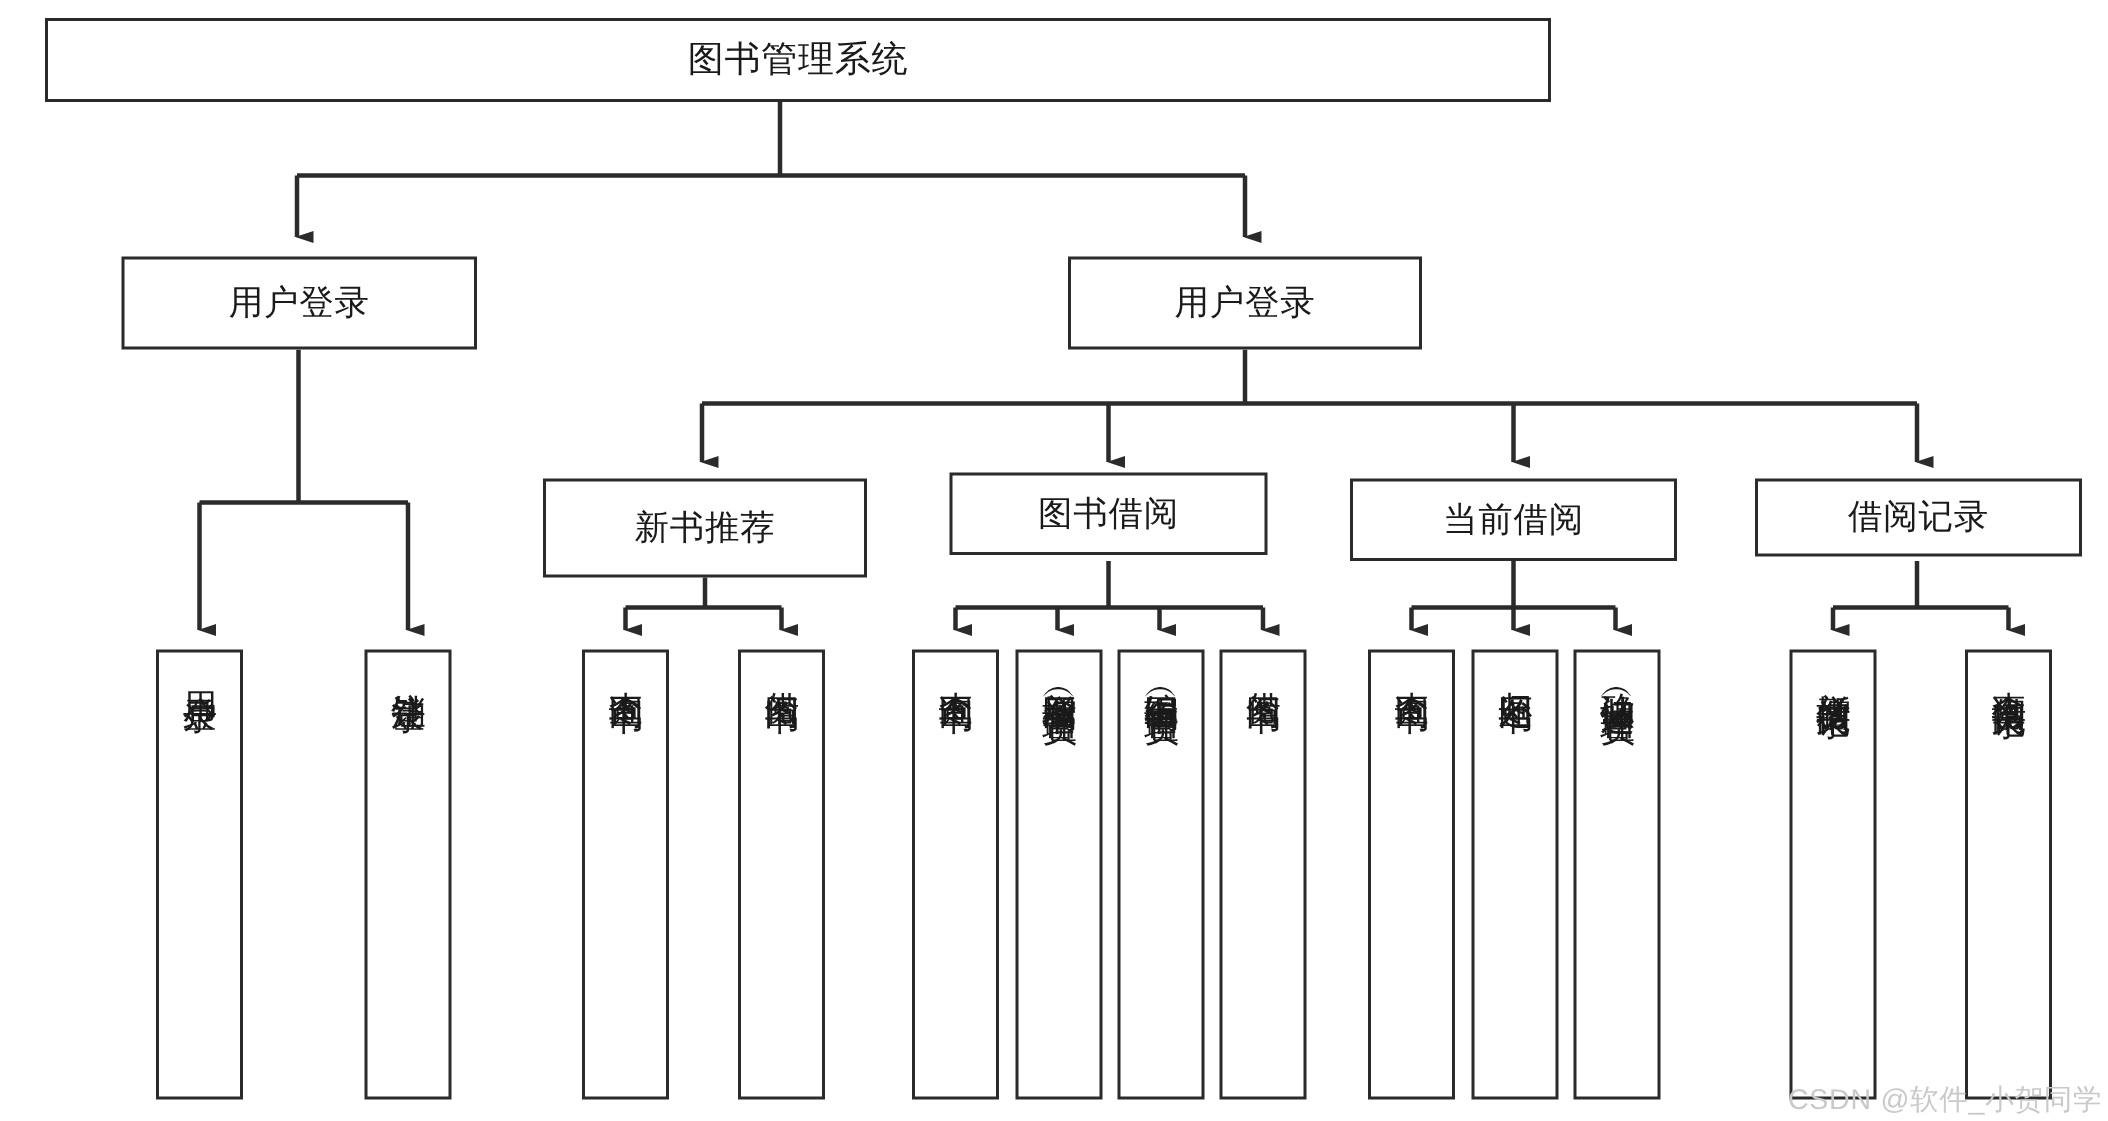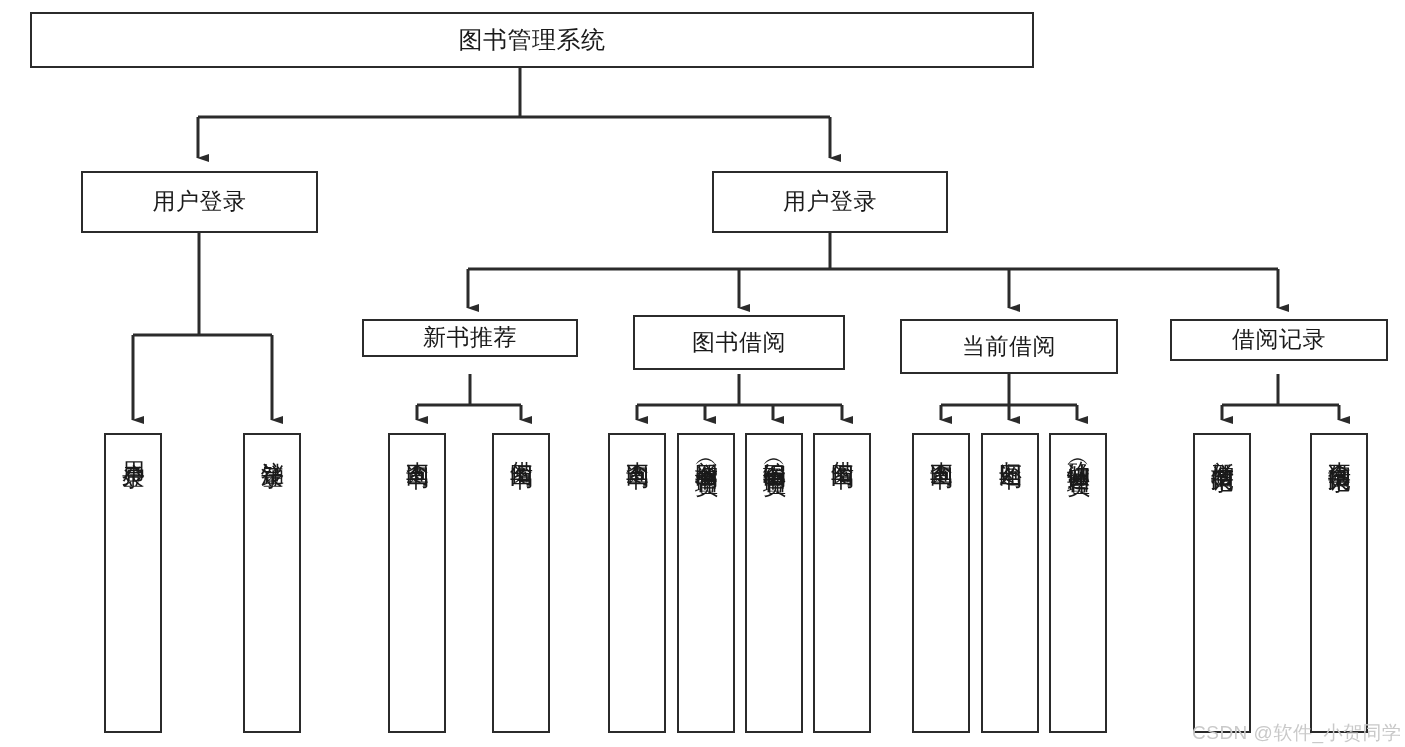--- a/index.html
+++ b/index.html
@@ -131,33 +131,33 @@
   </div>
 
   <div class="node h" style="left:81px; top:171px; width:237px; height:62px;">
     <span class="label">用户登录</span>
   </div>
 
   <div class="node h" style="left:712px; top:171px; width:236px; height:62px;">
     <span class="label">用户登录</span>
   </div>
 
-  <div class="node h" style="left:362px; top:319px; width:216px; height:38px;justify-content:center;">
+  <div class="node h" style="left:362px; top:319px; width:216px; height:66px;justify-content:center;">
     <span class="label">新书推荐</span>
   </div>
 
   <div class="node h" style="left:633px; top:315px; width:212px; height:55px;">
     <span class="label">图书借阅</span>
   </div>
 
   <div class="node h" style="left:900px; top:319px; width:218px; height:55px;">
     <span class="label">当前借阅</span>
   </div>
 
-  <div class="node h" style="left:1170px; top:319px; width:218px; height:42px;">
+  <div class="node h" style="left:1170px; top:319px; width:218px; height:52px;">
     <span class="label">借阅记录</span>
   </div>
 
   <div class="node v" style="left:104px; top:433px; width:58px; height:300px;">
     <span class="label">用户登录</span>
   </div>
 
   <div class="node v" style="left:243px; top:433px; width:58px; height:300px;">
     <span class="label">注销登录</span>
   </div>

